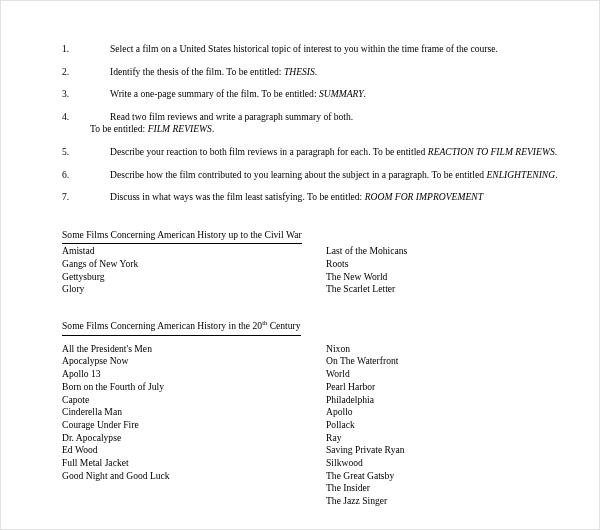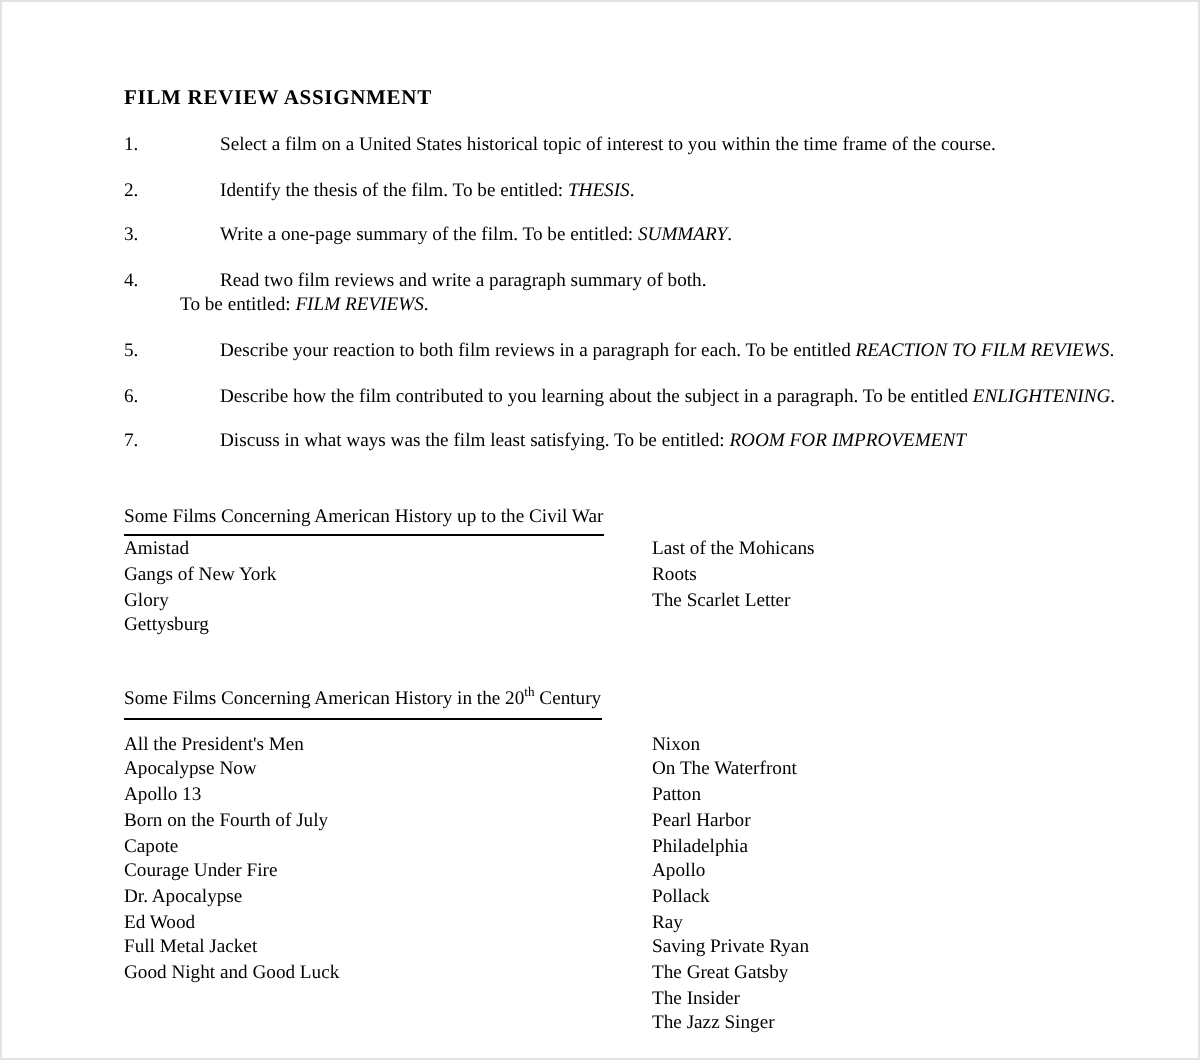--- a/index.html
+++ b/index.html
@@ -102,21 +102,20 @@
     line-height: 12.7px;
     white-space: nowrap;
   }
 </style>
 </head>
 <body>
 
 <div id="page">
   <div id="doc">
 
-    <div class="doc-title">FILM REVIEW ASSIGNMENT</div>
 
     <ol class="task-list" id="task-list">
         <li class="task">
           <span class="task-num">1.</span>
           <span class="task-text"><span>Select a film on a United States historical topic of interest to you within the time frame of the course.</span></span>
         </li>
         <li class="task">
           <span class="task-num">2.</span>
           <span class="task-text"><span>Identify the thesis of the film.  To be entitled: </span><span class="emph">THESIS</span><span>.</span></span>
         </li>
@@ -140,52 +139,55 @@
         <li class="task">
           <span class="task-num">7.</span>
           <span class="task-text"><span>Discuss in what ways was the film least satisfying. To be entitled: </span><span class="emph">ROOM FOR IMPROVEMENT</span></span>
         </li>
       </ol>
 
     <div class="film-section" id="section-civilwar"><div class="section-heading"><span>Some Films Concerning American History up to the Civil War</span></div><div class="film-columns">
           <ul class="film-col film-col-left">
             <li>Amistad</li>
             <li>Gangs of New York</li>
+            <li>Gettysburg</li>
             <li>Glory</li>
-            <li>Gettysburg</li>
           </ul>
           <ul class="film-col film-col-right">
             <li>Last of the Mohicans</li>
             <li>Roots</li>
+            <li>The New World</li>
             <li>The Scarlet Letter</li>
           </ul>
         </div></div>
     <div class="film-section" id="section-20th"><div class="section-heading"><span>Some Films Concerning American History in the 20</span><sup>th</sup><span> Century</span></div><div class="film-columns">
           <ul class="film-col film-col-left">
             <li>All the President's Men</li>
             <li>Apocalypse Now</li>
             <li>Apollo 13</li>
             <li>Born on the Fourth of July</li>
             <li>Capote</li>
+            <li>Cinderella Man</li>
             <li>Courage Under Fire</li>
             <li>Dr. Apocalypse</li>
             <li>Ed Wood</li>
             <li>Full Metal Jacket</li>
             <li>Good Night and Good Luck</li>
           </ul>
           <ul class="film-col film-col-right">
             <li>Nixon</li>
             <li>On The Waterfront</li>
-            <li>Patton</li>
+            <li>World</li>
             <li>Pearl Harbor</li>
             <li>Philadelphia</li>
             <li>Apollo</li>
             <li>Pollack</li>
             <li>Ray</li>
             <li>Saving Private Ryan</li>
+            <li>Silkwood</li>
             <li>The Great Gatsby</li>
             <li>The Insider</li>
             <li>The Jazz Singer</li>
           </ul>
         </div></div>
 
   </div>
 </div>
 
 </body></html>

